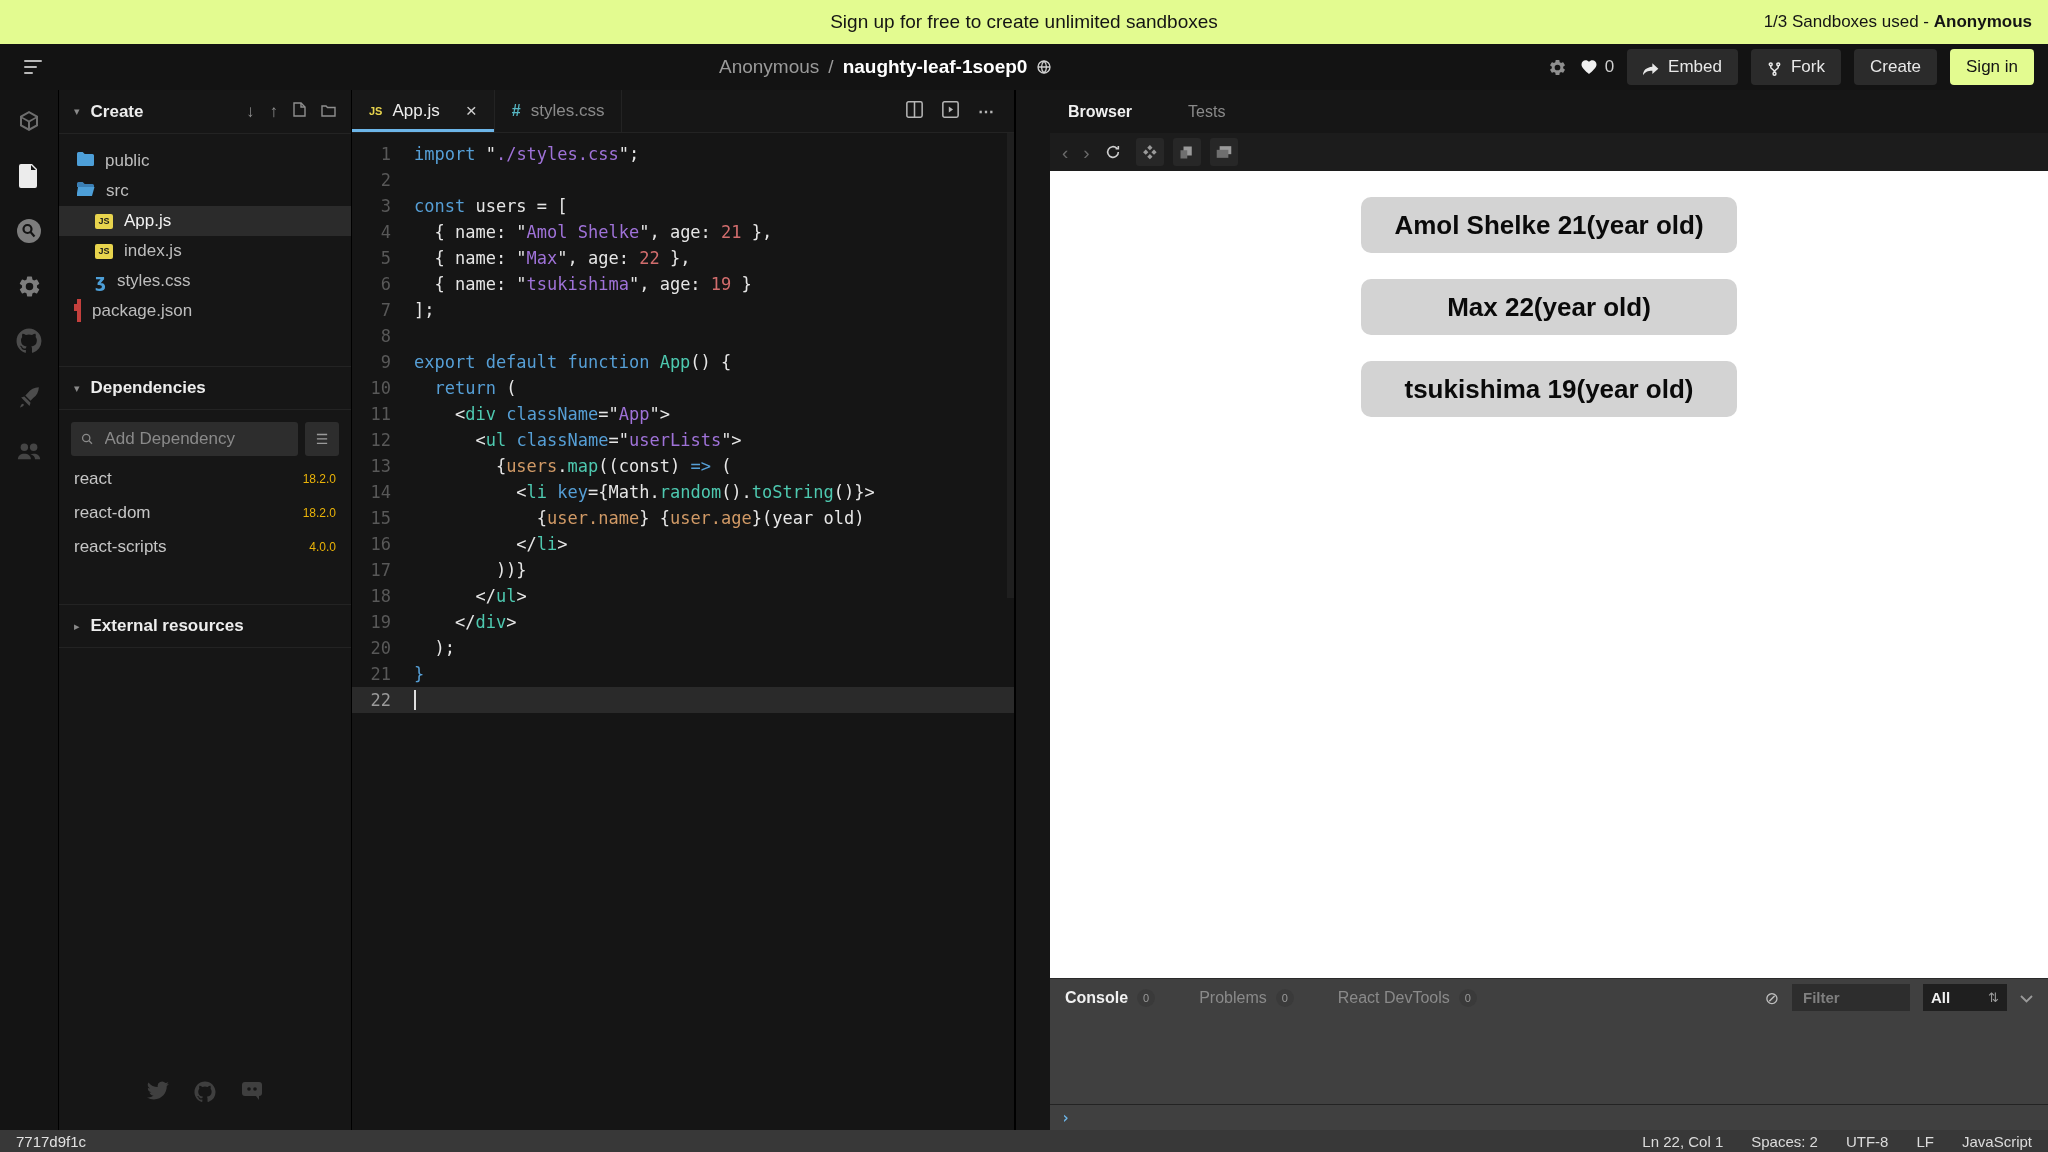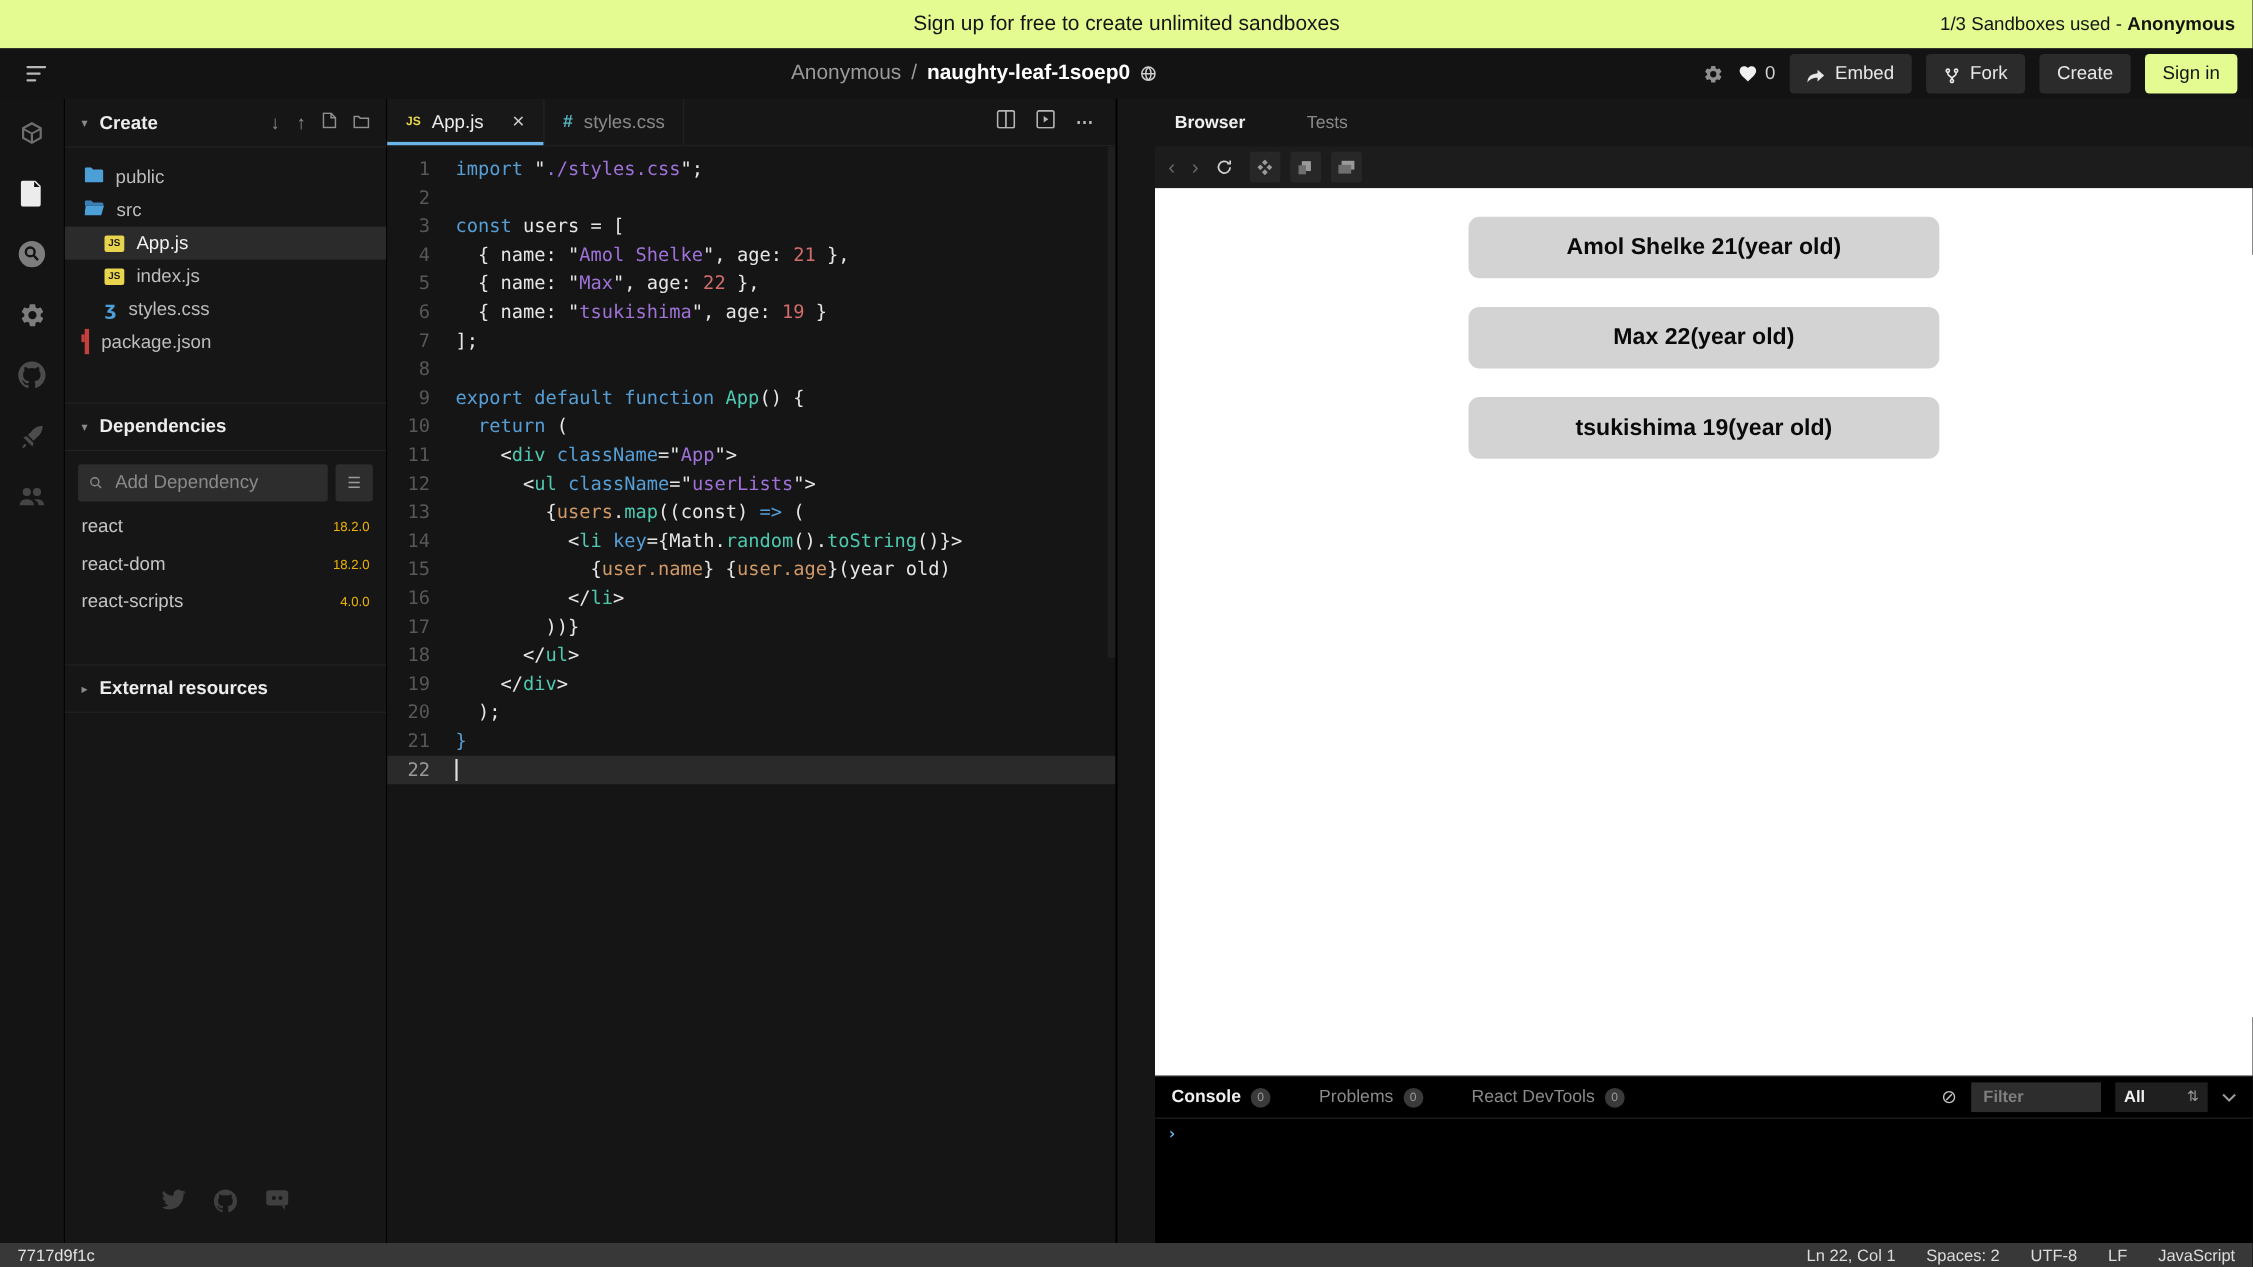--- a/index.html
+++ b/index.html
@@ -97,26 +97,26 @@
             padding:0 12px; gap:15px;}
   .nav-chev { color:#6a6a6a; font-size:19px; line-height:1;}
   .refresh { color:#cfcfcf; display:flex; }
   .urlbox { flex:1; height:28px; background:#2d2d2d; border-radius:3px; display:flex; align-items:center;
             padding:0 12px; color:#eaeaea; font-size:16px;}
   .url-actions { display:flex; gap:9px; }
   .ua-btn { width:28px; height:28px; background:#272727; border-radius:3px; color:#9a9a9a;
             display:flex; align-items:center; justify-content:center; border:none;}
   .preview { flex:1; background:#ffffff; display:flex; flex-direction:column; align-items:center;
              padding-top:26px; gap:26px; min-height:0;}
-  .pbtn { width:428px; height:56px; flex:0 0 56px; background:#d3d3d3; border-radius:10px; display:flex;
-          align-items:center; justify-content:center; font-size:21px; font-weight:700; color:#0a0a0a;}
-
-  
-  .console { height:152px; flex:0 0 152px; background:#000000; border-top:1px solid #2a2a2a;
-             display:flex; flex-direction:column;}
+  .pbtn { width:376px; height:56px; flex:0 0 56px; background:#d3d3d3; border-radius:10px; display:flex;
+          align-items:center; justify-content:center; font-size:26px; font-weight:700; color:#0a0a0a;}
+
+  
+  .console { height:152px; flex:0 0 152px; background:#404040; border-top:1px solid #2a2a2a;
+             display:flex; flex-direction:column;justify-content:space-between;}
   .ctabs { height:37px; flex:0 0 37px; display:flex; align-items:center; padding:0 15px; gap:44px;
            font-size:16px; color:#8a8a8a;}
   .ctab { display:flex; align-items:center; gap:9px; cursor:pointer;}
   .ctab.active { color:#f0f0f0; font-weight:700; }
   .badge { min-width:18px; height:18px; border-radius:9px; background:#3a3a3a; color:#9a9a9a;
            font-size:11px; display:flex; align-items:center; justify-content:center; font-weight:400; padding:0 5px;}
   .cright { margin-left:auto; display:flex; align-items:center; gap:13px; }
   .clear-ic { color:#bfbfbf; font-size:17px; font-family:"DejaVu Sans", sans-serif;}
   .filter-box { width:118px; height:27px; background:#2d2d2d; display:flex; align-items:center; padding:0 9px;}
   .filter-box input { background:transparent; border:none; outline:none; color:#ddd; width:100%;

